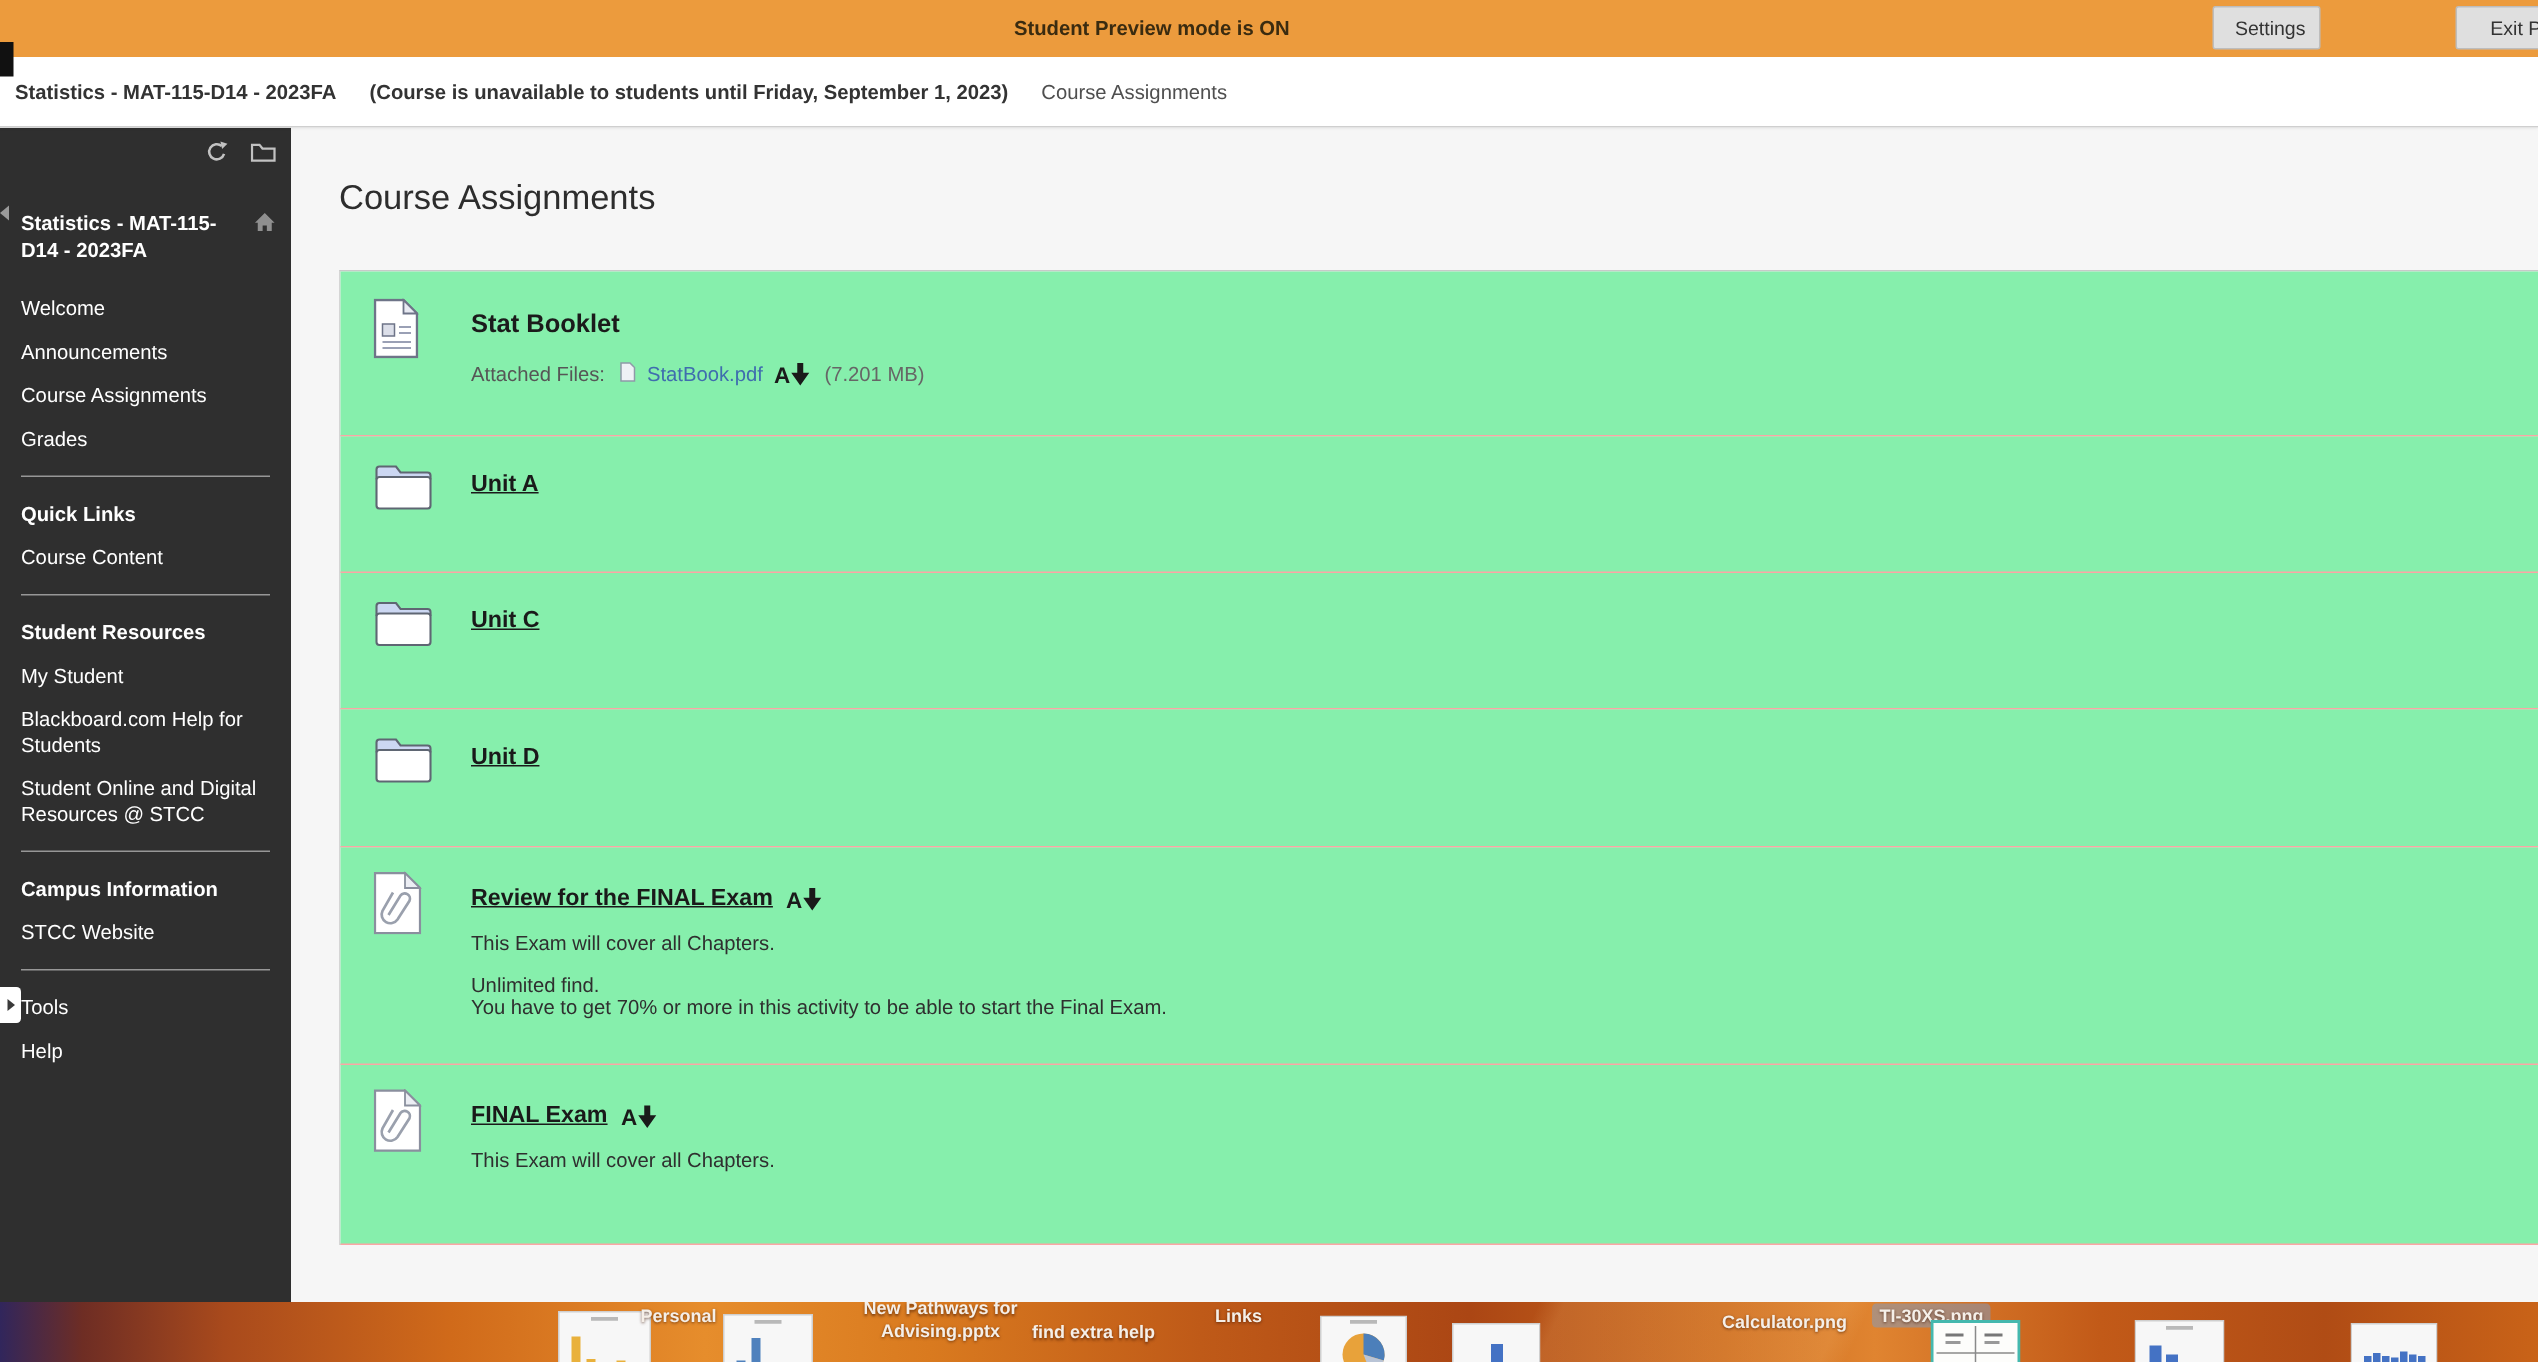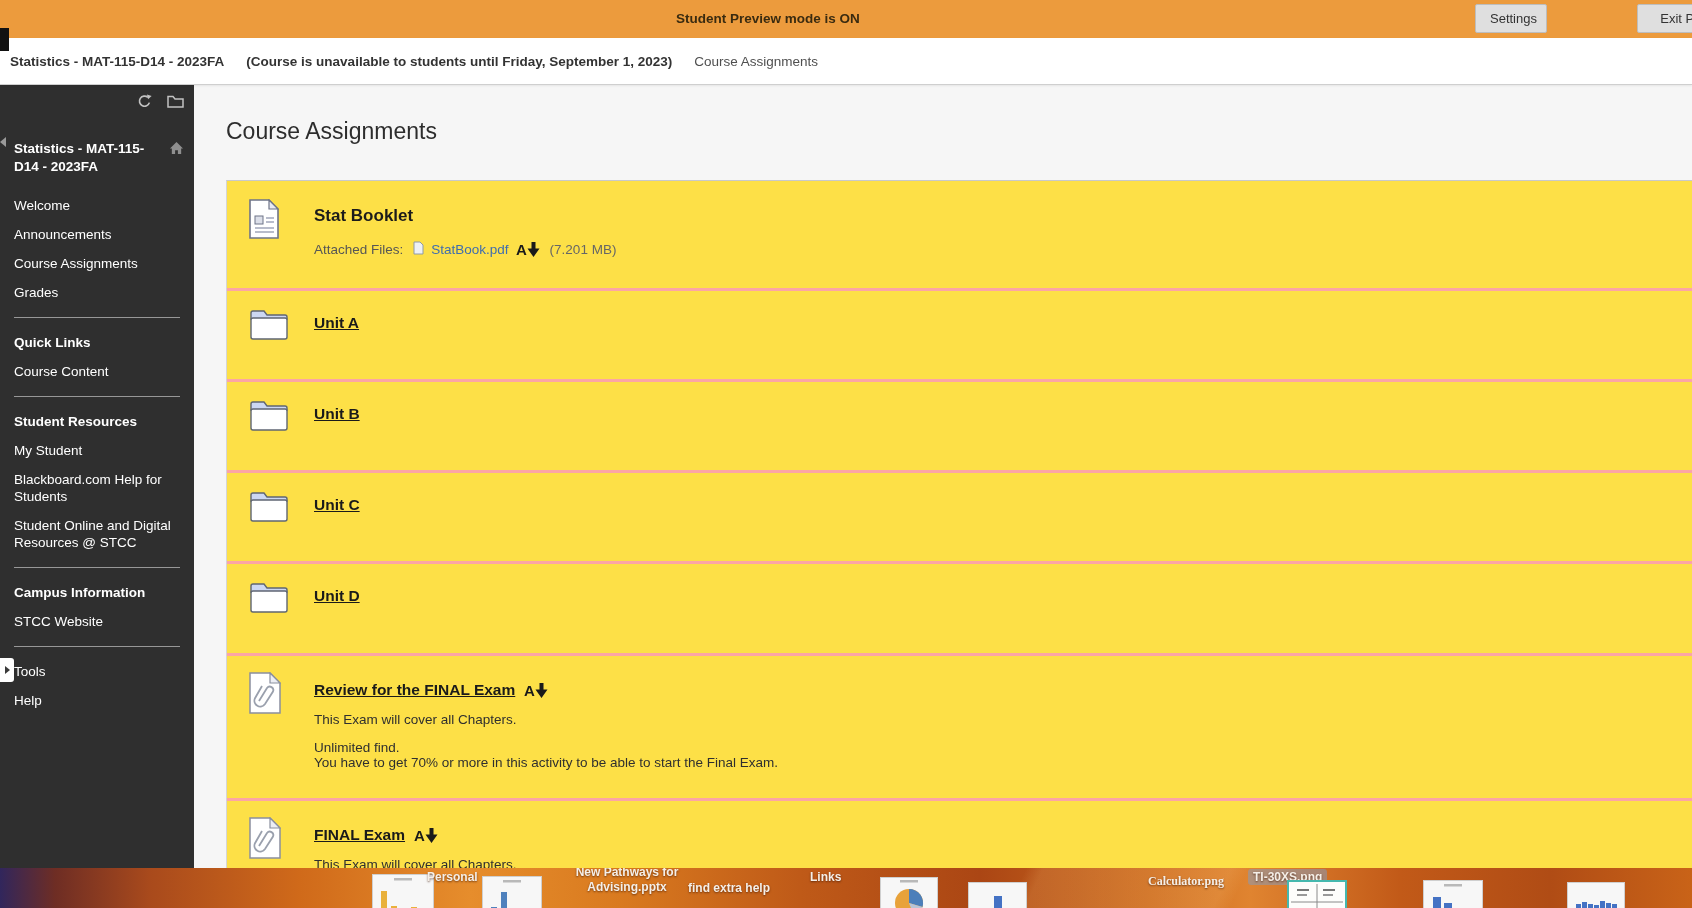--- a/index.html
+++ b/index.html
@@ -45,21 +45,21 @@
   .side-div { border:0; border-top:1px solid rgba(255,255,255,0.5); margin:16px 0; }
   .collapse-tab { position:absolute; left:0; top:573px; width:14px; height:24px; background:#fff;
     border-radius:0 3px 3px 0; display:flex; align-items:center; justify-content:center; cursor:pointer; z-index:3; }
   .collapse-tab .tri { width:0; height:0; border-top:4px solid transparent; border-bottom:4px solid transparent;
     border-left:5px solid #3a3a3a; }
 
   
   .content { flex:1; background:#F6F6F6; padding-top:33px; overflow:hidden; }
   .page-title { font-size:23px; font-weight:400; color:#2D2D2D; margin:0 0 35px 32px; }
   .item-list { margin-left:32px; border-top:1px solid #C9C9C9; border-left:1px solid #D5D5D5; background:#fff; }
-  .row { display:flex; border-bottom:3px solid #fca5a5; background:#fde047; padding:0 0 0 22px; }
+  .row { display:flex; border-bottom:1px solid #fca5a5; background:#86efac; padding:0 0 0 22px; }
   .row-stat   { height:110px; padding-top:18px; }
   .row-folder { height:91px;  padding-top:15px;justify-content:flex-end; }
   .row-folder-last { height:92px; padding-top:15px; }
   .row-review { height:145px; padding-top:16px; }
   .row-final  { height:120px; padding-top:16px; }
   .row-icon { width:40px; margin-right:25px; flex:none; display:flex; justify-content:flex-start; }
   .row-body { flex:1; }
   .pad-t7 { padding-top:7px; } .pad-t8 { padding-top:8px; } .pad-t9 { padding-top:9px; }
   .item-title-plain { font-size:17px; font-weight:700; color:#1B1B1B; }
   .item-link { font-size:15.5px; font-weight:700; color:#1A1A1A; text-decoration:underline; cursor:pointer; }
@@ -200,31 +200,20 @@
             <svg width="40" height="36" viewBox="0 0 40 36">
               <path d="M2 7 a2 2 0 0 1 2 -2 h11 l3 4 h18 a2 2 0 0 1 2 2 v2 H2 z" fill="#CCD7F2" stroke="#5F6673" stroke-width="1.4"></path>
               <rect x="2" y="12" width="36" height="21" rx="2" fill="#fff" stroke="#5F6673" stroke-width="1.4"></rect>
             </svg>
           </div>
           <div class="row-body pad-t8">
             <a class="item-link">Unit A</a>
           </div>
         </div>
 
-        <div class="row row-folder">
-          <div class="row-icon">
-            <svg width="40" height="36" viewBox="0 0 40 36">
-              <path d="M2 7 a2 2 0 0 1 2 -2 h11 l3 4 h18 a2 2 0 0 1 2 2 v2 H2 z" fill="#CCD7F2" stroke="#5F6673" stroke-width="1.4"></path>
-              <rect x="2" y="12" width="36" height="21" rx="2" fill="#fff" stroke="#5F6673" stroke-width="1.4"></rect>
-            </svg>
-          </div>
-          <div class="row-body pad-t8">
-            <a class="item-link">Unit B</a>
-          </div>
-        </div>
 
         <div class="row row-folder">
           <div class="row-icon">
             <svg width="40" height="36" viewBox="0 0 40 36">
               <path d="M2 7 a2 2 0 0 1 2 -2 h11 l3 4 h18 a2 2 0 0 1 2 2 v2 H2 z" fill="#CCD7F2" stroke="#5F6673" stroke-width="1.4"></path>
               <rect x="2" y="12" width="36" height="21" rx="2" fill="#fff" stroke="#5F6673" stroke-width="1.4"></rect>
             </svg>
           </div>
           <div class="row-body pad-t8">
             <a class="item-link">Unit C</a>
@@ -347,21 +336,21 @@
         <rect x="0.5" y="0.5" width="58" height="45" fill="#F7F7F7" stroke="#CFCFCF"></rect>
         <line x1="8" y1="39" x2="52" y2="39" stroke="#BBB" stroke-width="1"></line>
         <rect x="10" y="33" width="8" height="6" fill="#4472C4"></rect>
         <rect x="18" y="27" width="8" height="12" fill="#4472C4"></rect>
         <rect x="26" y="14" width="8" height="25" fill="#4472C4"></rect>
         <rect x="34" y="27" width="8" height="12" fill="#4472C4"></rect>
         <rect x="42" y="33" width="8" height="6" fill="#4472C4"></rect>
       </svg>
     </span>
 
-    <span class="dt-label" style="left:1148px; top:6px;font-family:Liberation Serif, serif;">Calculator.png</span>
+    <span class="dt-label" style="left:1148px; top:6px;">Calculator.png</span>
 
     <span class="dt-label dt-selected" style="left:1248px; top:1px;">TI-30XS.png</span>
 
     <span class="dt-thumb" style="left:1287px; top:12px;">
       <svg width="60" height="50" viewBox="0 0 60 50">
         <rect x="1" y="1" width="58" height="48" fill="#FDFDFB" stroke="#45B8AE" stroke-width="2"></rect>
         <line x1="30" y1="4" x2="30" y2="46" stroke="#8A8A8A" stroke-width="1"></line>
         <line x1="4" y1="22" x2="56" y2="22" stroke="#8A8A8A" stroke-width="1"></line>
         <rect x="10" y="9" width="12" height="2" fill="#777"></rect>
         <rect x="36" y="9" width="12" height="2" fill="#777"></rect>

